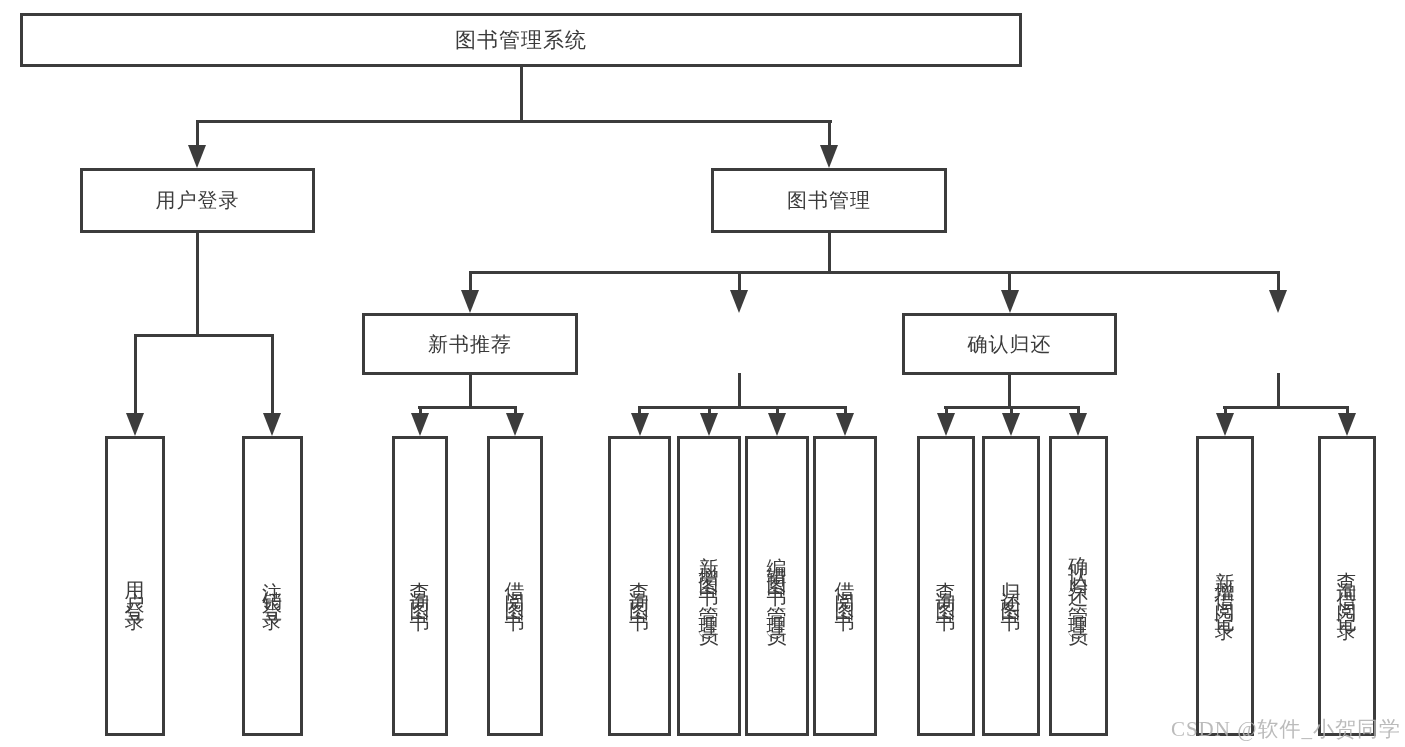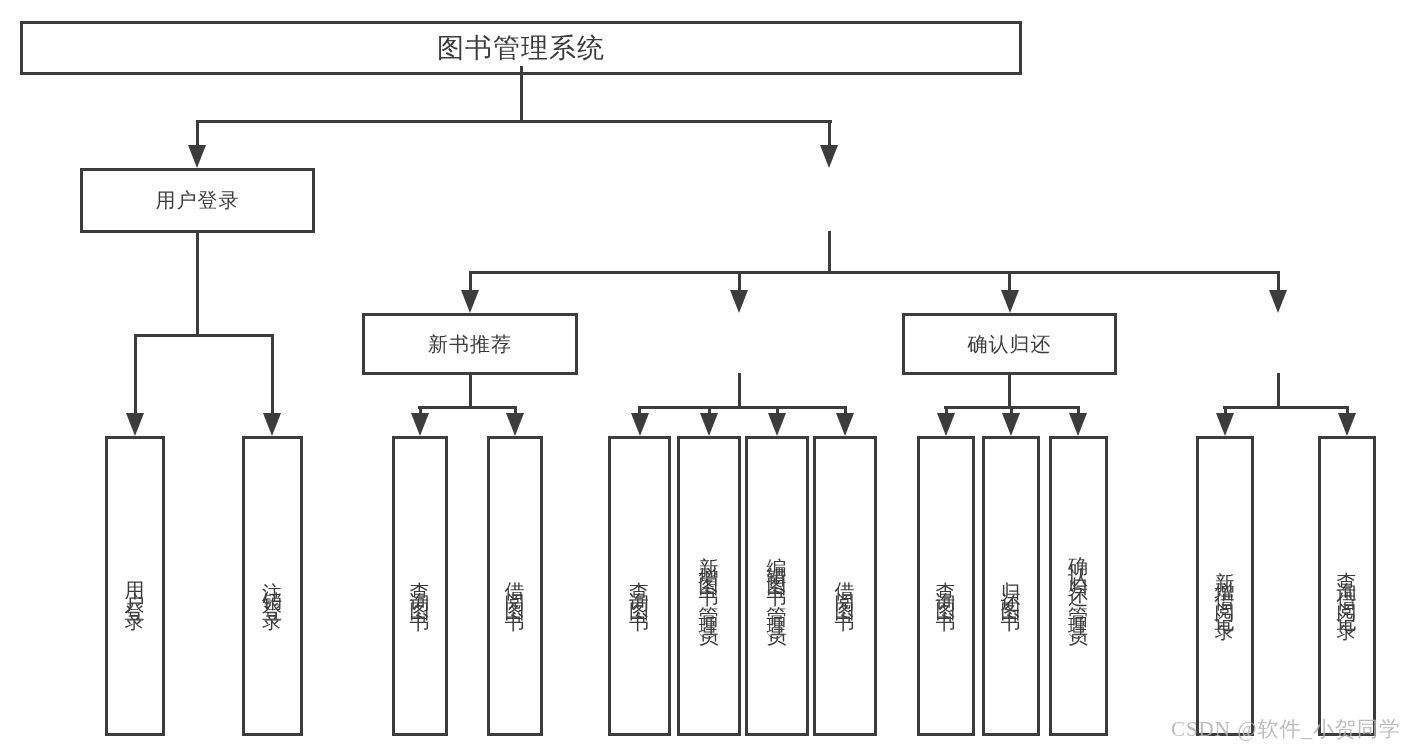--- a/index.html
+++ b/index.html
@@ -16,21 +16,21 @@
     box-sizing: border-box;
     border: 3px solid var(--line, #3c3c3c);
     background: #ffffff;
     display: flex;
     align-items: center;
     justify-content: center;
     color: var(--text, #3b3b3b);
     font-size: 20px;
     letter-spacing: 1px;
   }
-  .box.root-box { font-size: 27px; margin-top: 8px; }
+  .box.root-box { font-size: 21px; }
   .box.vbox span {
     writing-mode: vertical-rl;
     text-orientation: mixed;
     letter-spacing: 10px;
     white-space: nowrap;
     line-height: 1;
   }
   .hline, .vline {
     position: absolute;
     background: var(--line, #3c3c3c);
@@ -68,20 +68,23 @@
 
   <div class="vline" style="left:520px; top:66px; height:56px;"></div>
   <div class="hline" style="left:196px; top:120px; width:636px;"></div>
   <div class="vline" style="left:196px; top:120px; height:28px;"></div>
   <div class="arrowhead" style="left:188px; top:145px;"></div>
   <div class="vline" style="left:828px; top:120px; height:28px;"></div>
   <div class="arrowhead" style="left:820px; top:145px;"></div>
 
   <div class="box" style="left:80px; top:168px; width:235px; height:65px;">
     <span>用户登录</span>
+  </div>
+  <div class="box" style="left:711px; top:168px; width:236px; height:65px;">
+    <span>图书管理</span>
   </div>
 
   <div class="vline" style="left:196px; top:231px; height:106px;"></div>
   <div class="hline" style="left:134px; top:334px; width:140px;"></div>
   <div class="vline" style="left:134px; top:334px; height:82px;"></div>
   <div class="arrowhead" style="left:126px; top:413px;"></div>
   <div class="vline" style="left:271px; top:334px; height:82px;"></div>
   <div class="arrowhead" style="left:263px; top:413px;"></div>
 
   <div class="vline" style="left:828px; top:231px; height:43px;"></div>

